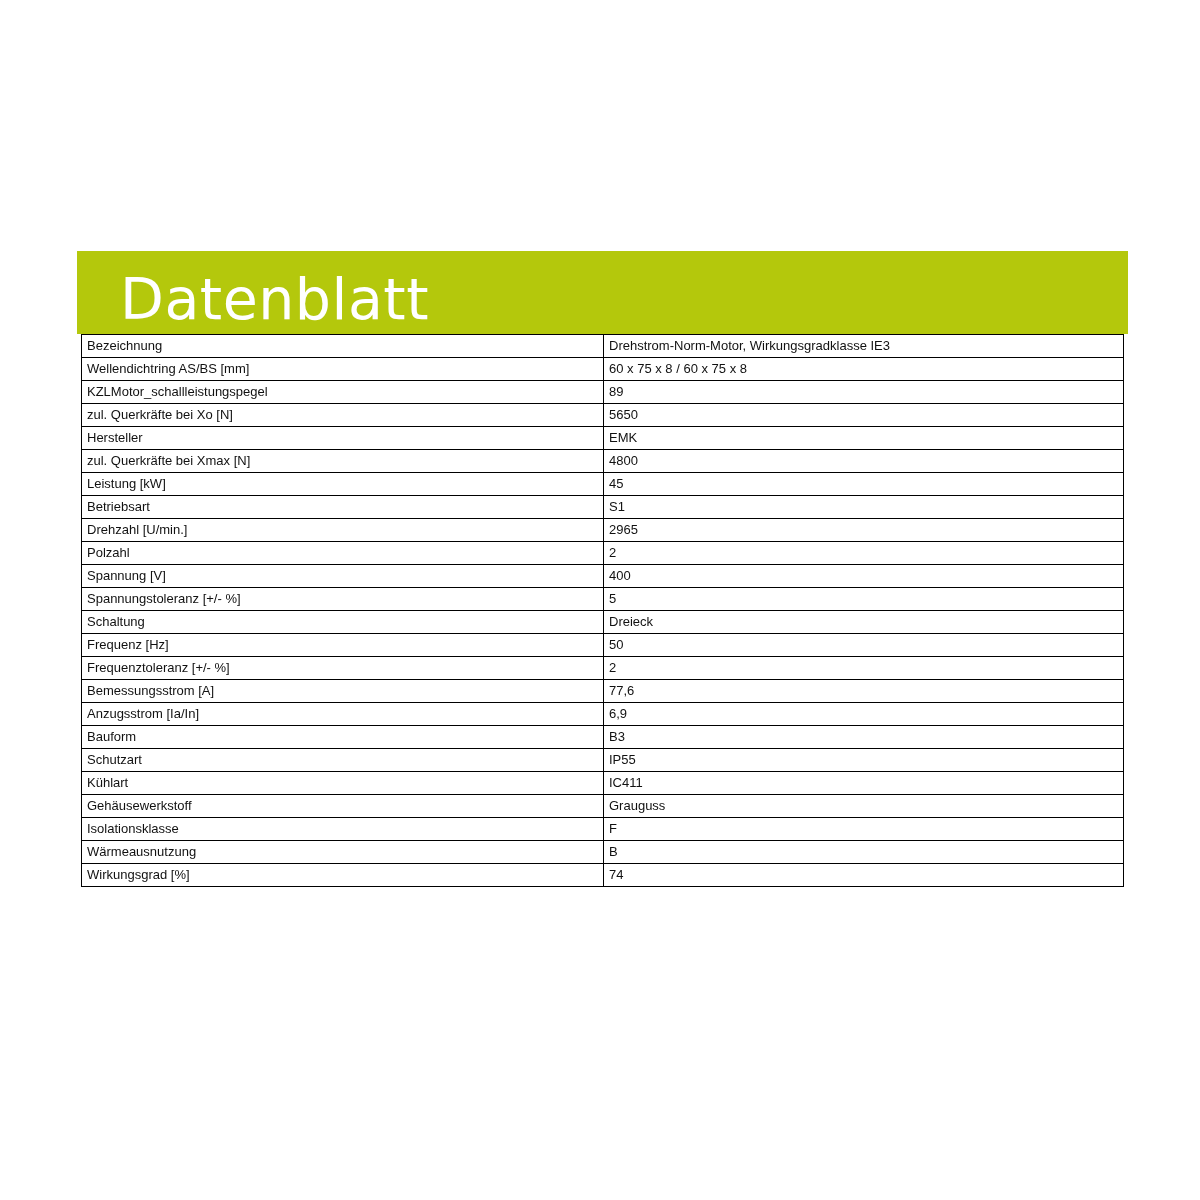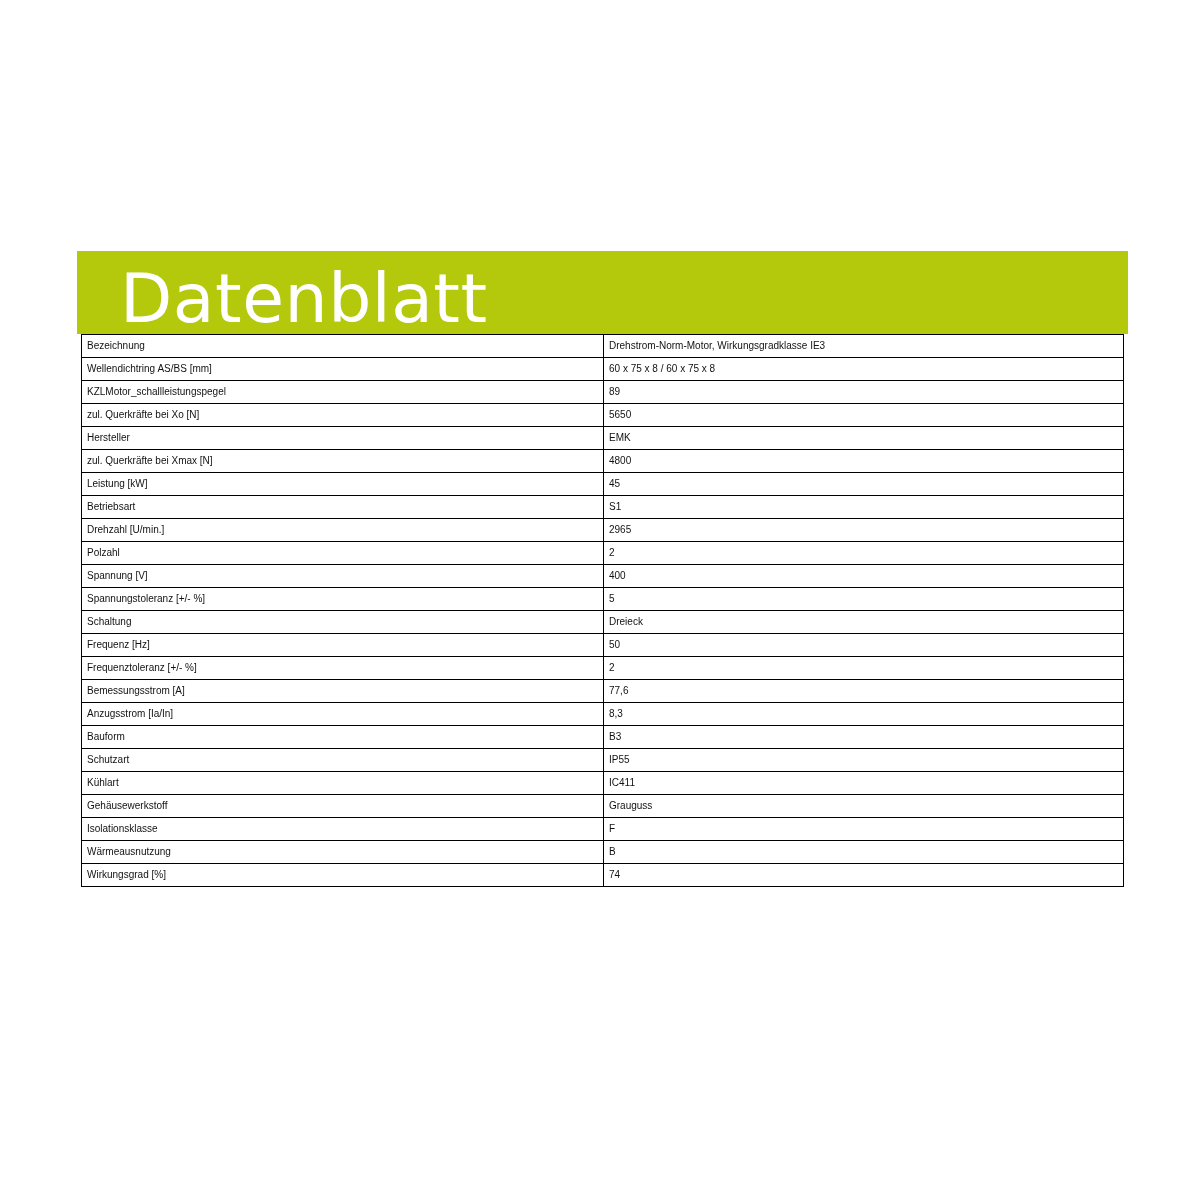--- a/index.html
+++ b/index.html
@@ -20,38 +20,38 @@
       top: 251px;
       width: 1051px;
       height: 83px;
       background: #b4c80c;
     }
     .banner-title {
       position: absolute;
       left: 43px;
       top: 18px;
       font-family: "DejaVu Sans", sans-serif;
-      font-size: 68px;
+      font-size: 57px;
       line-height: 60px;
       color: #ffffff;
       letter-spacing: 0.5px;
     }
     .spec-table {
       position: absolute;
       left: 81px;
       top: 334px;
       width: 1043px;
       border-collapse: collapse;
       table-layout: fixed;
     }
     .spec-table td {
       border: 1px solid #000000;
       height: 22px;
       padding: 0 0 0 5px;
-      font-size: 10px;
+      font-size: 13px;
       line-height: 22px;
       color: #111111;
       vertical-align: bottom;
       white-space: nowrap;
       overflow: hidden;
     }
     .spec-table td.label { width: 516px; }
   </style>
 </head>
 <body>
@@ -121,21 +121,21 @@
       <tr>
         <td class="label">Frequenztoleranz [+/- %]</td>
         <td class="value">2</td>
       </tr>
       <tr>
         <td class="label">Bemessungsstrom [A]</td>
         <td class="value">77,6</td>
       </tr>
       <tr>
         <td class="label">Anzugsstrom [Ia/In]</td>
-        <td class="value">8,3</td>
+        <td class="value">6,9</td>
       </tr>
       <tr>
         <td class="label">Bauform</td>
         <td class="value">B3</td>
       </tr>
       <tr>
         <td class="label">Schutzart</td>
         <td class="value">IP55</td>
       </tr>
       <tr>

